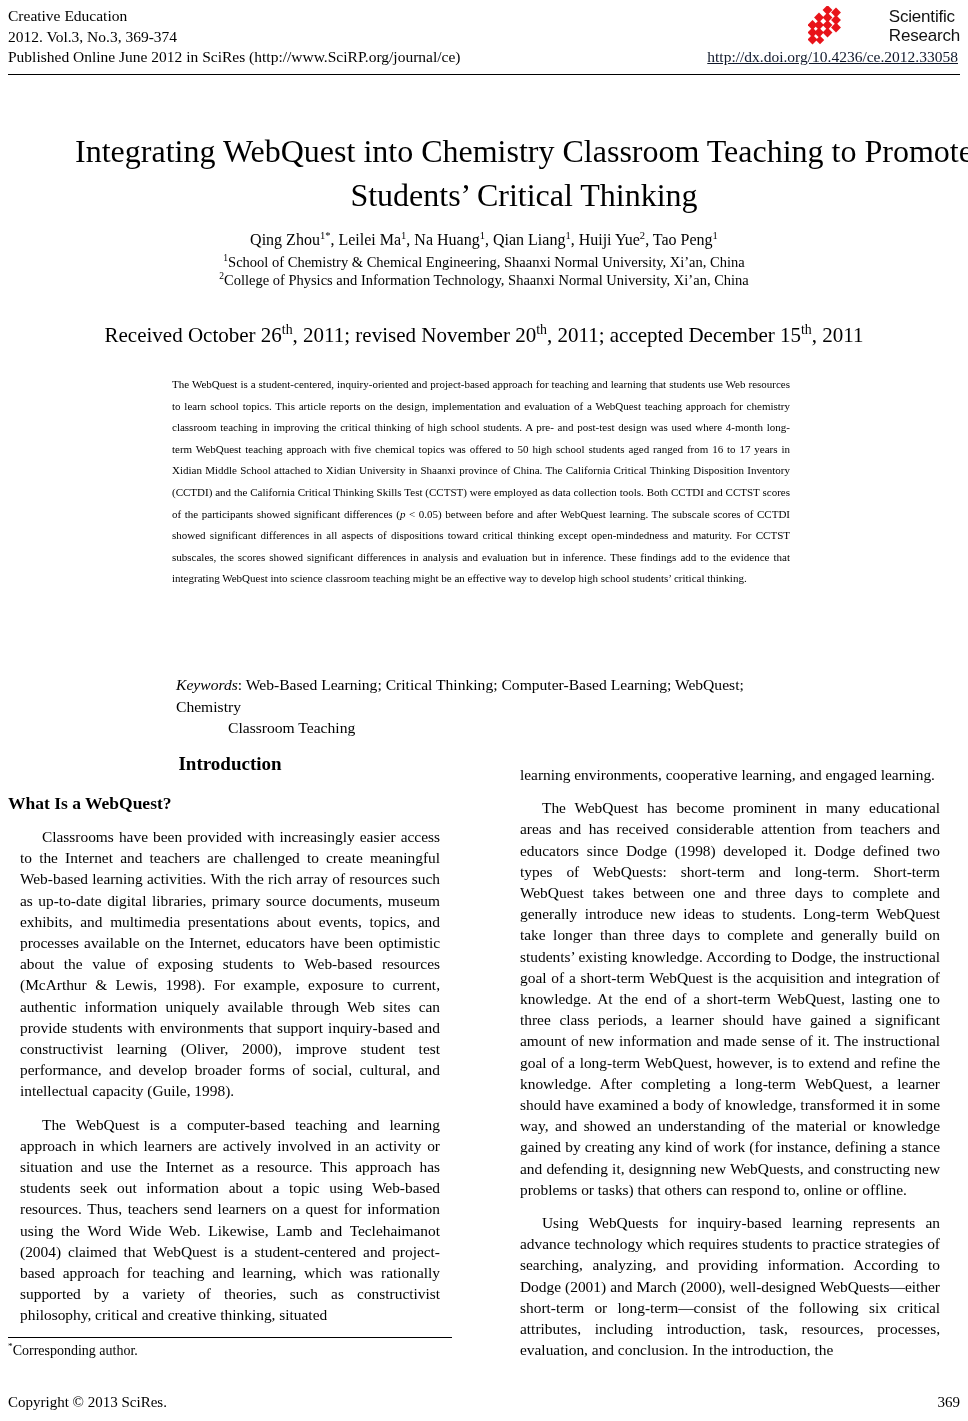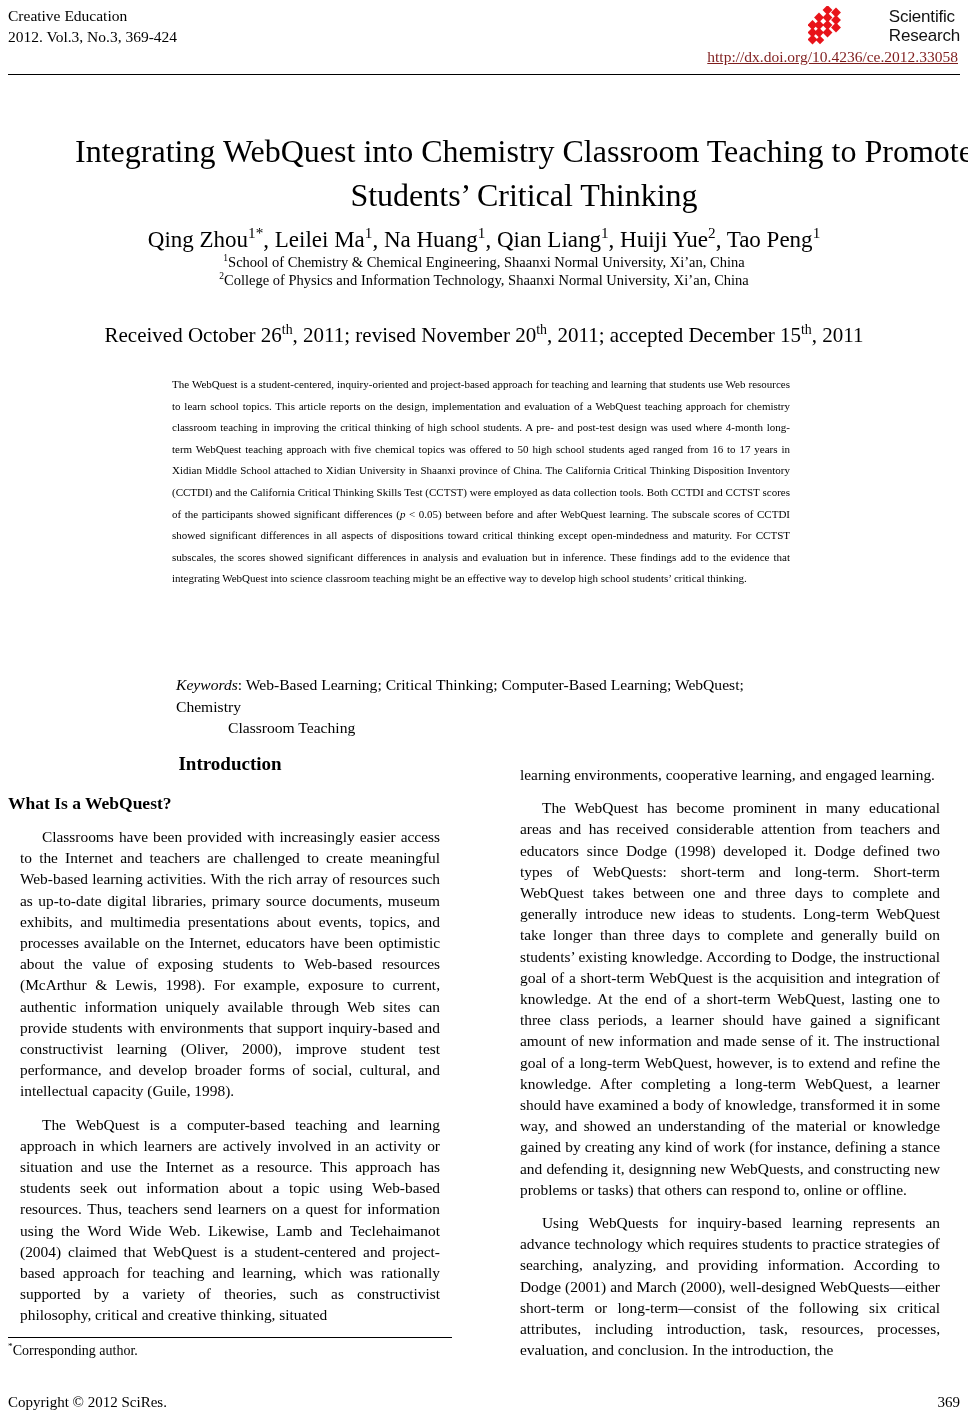--- a/index.html
+++ b/index.html
@@ -37,21 +37,21 @@
     line-height: 20.5px;
     white-space: nowrap;
   }
   .masthead-left div { white-space: nowrap; }
 
   .doi-link {
     position: absolute;
     right: 2px;
     top: 42px;
     font-size: 15.5px;
-    color: #7f1d1d;
+    color: #0f172a;
     white-space: nowrap;
   }
 
   .brand {
     position: absolute;
     right: 0px;
     top: -2px;
     height: 44px;
     display: flex;
     align-items: center;
@@ -95,21 +95,21 @@
 
   
   .authors {
     position: absolute;
     left: 84px;
     top: 226px;
     width: 800px;
     text-align: center;
   }
   .author-line {
-    font-size: 23px;
+    font-size: 16px;
     line-height: 27px;
   }
   .affil {
     font-size: 14.5px;
     line-height: 18px;
   }
   .email {
     font-size: 15.5px;
     line-height: 22px;
     margin-top: 2px;
@@ -223,21 +223,22 @@
   }
 </style>
 </head>
 <body>
 
 <div class="page">
 
   <div class="masthead">
     <div class="masthead-left">
       <div>Creative Education</div>
-      <div>2012. Vol.3, No.3, 369-424</div>
+      <div>2012. Vol.3, No.3, 369-374</div>
+      <div>Published Online June 2012 in SciRes (http://www.SciRP.org/journal/ce)</div>
     </div>
 
     <div class="brand">
       <svg class="brand-logo" viewBox="0 0 42 40">
         <g fill="#e8131a">
           <rect x="16.0" y="0.5" width="7" height="7" transform="rotate(45 19.5 4)"></rect>
           <rect x="24.5" y="3.0" width="7" height="7" transform="rotate(45 28 6.5)"></rect>
           <rect x="7.5" y="8.0" width="7" height="7" transform="rotate(45 11 11.5)"></rect>
           <rect x="16.0" y="8.0" width="7" height="7" transform="rotate(45 19.5 11.5)"></rect>
           <rect x="24.5" y="10.5" width="7" height="7" transform="rotate(45 28 14)"></rect>
@@ -290,17 +291,17 @@
   <div class="col col-right">
     <p class="noindent">learning environments, cooperative learning, and engaged learning.</p>
     <p>The WebQuest has become prominent in many educational areas and has received considerable attention from teachers and educators since Dodge (1998) developed it. Dodge defined two types of WebQuests: short-term and long-term. Short-term WebQuest takes between one and three days to complete and generally introduce new ideas to students. Long-term WebQuest take longer than three days to complete and generally build on students’ existing knowledge. According to Dodge, the instructional goal of a short-term WebQuest is the acquisition and integration of knowledge. At the end of a short-term WebQuest, lasting one to three class periods, a learner should have gained a significant amount of new information and made sense of it. The instructional goal of a long-term WebQuest, however, is to extend and refine the knowledge. After completing a long-term WebQuest, a learner should have examined a body of knowledge, transformed it in some way, and showed an understanding of the material or knowledge gained by creating any kind of work (for instance, defining a stance and defending it, designning new WebQuests, and constructing new problems or tasks) that others can respond to, online or offline.</p>
     <p>Using WebQuests for inquiry-based learning represents an advance technology which requires students to practice strategies of searching, analyzing, and providing information. According to Dodge (2001) and March (2000), well-designed WebQuests—either short-term or long-term—consist of the following six critical attributes, including introduction, task, resources, processes, evaluation, and conclusion. In the introduction, the</p>
   </div>
 
   <div class="footnote-rule"></div>
   <div class="footnote"><sup>*</sup>Corresponding author.</div>
 
   <div class="footer">
-    <span class="footer-left">Copyright © 2012 SciRes.</span>
+    <span class="footer-left">Copyright © 2013 SciRes.</span>
     <span class="footer-right">369</span>
   </div>
 
 </div>
 
 </body></html>

